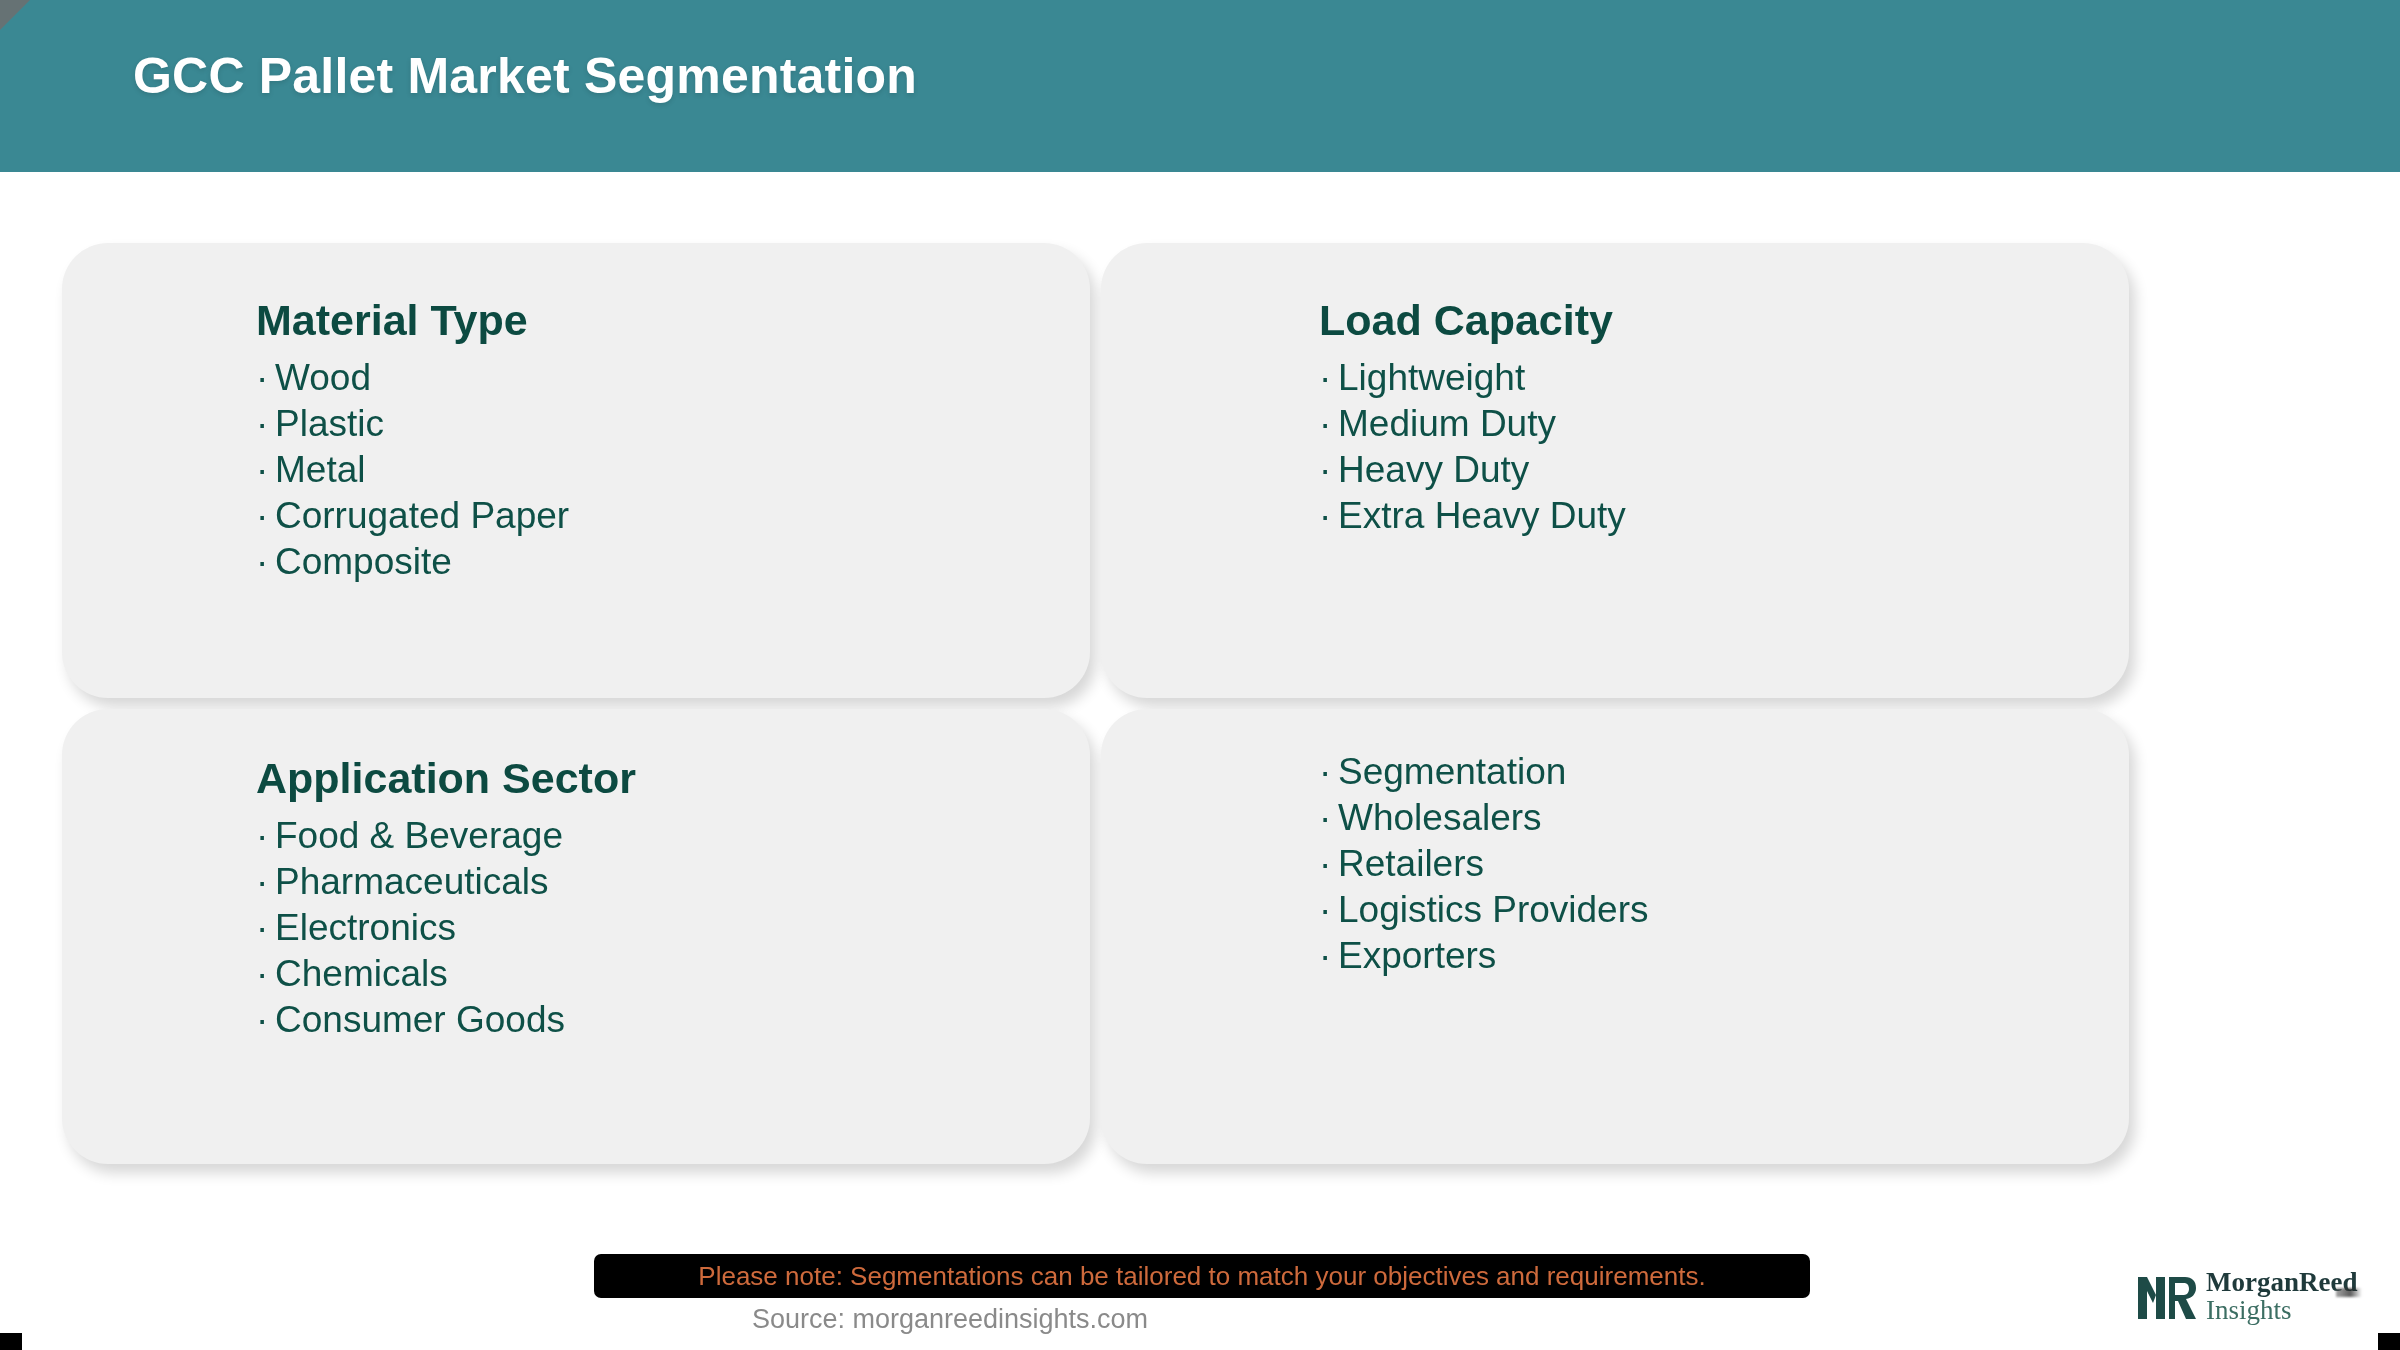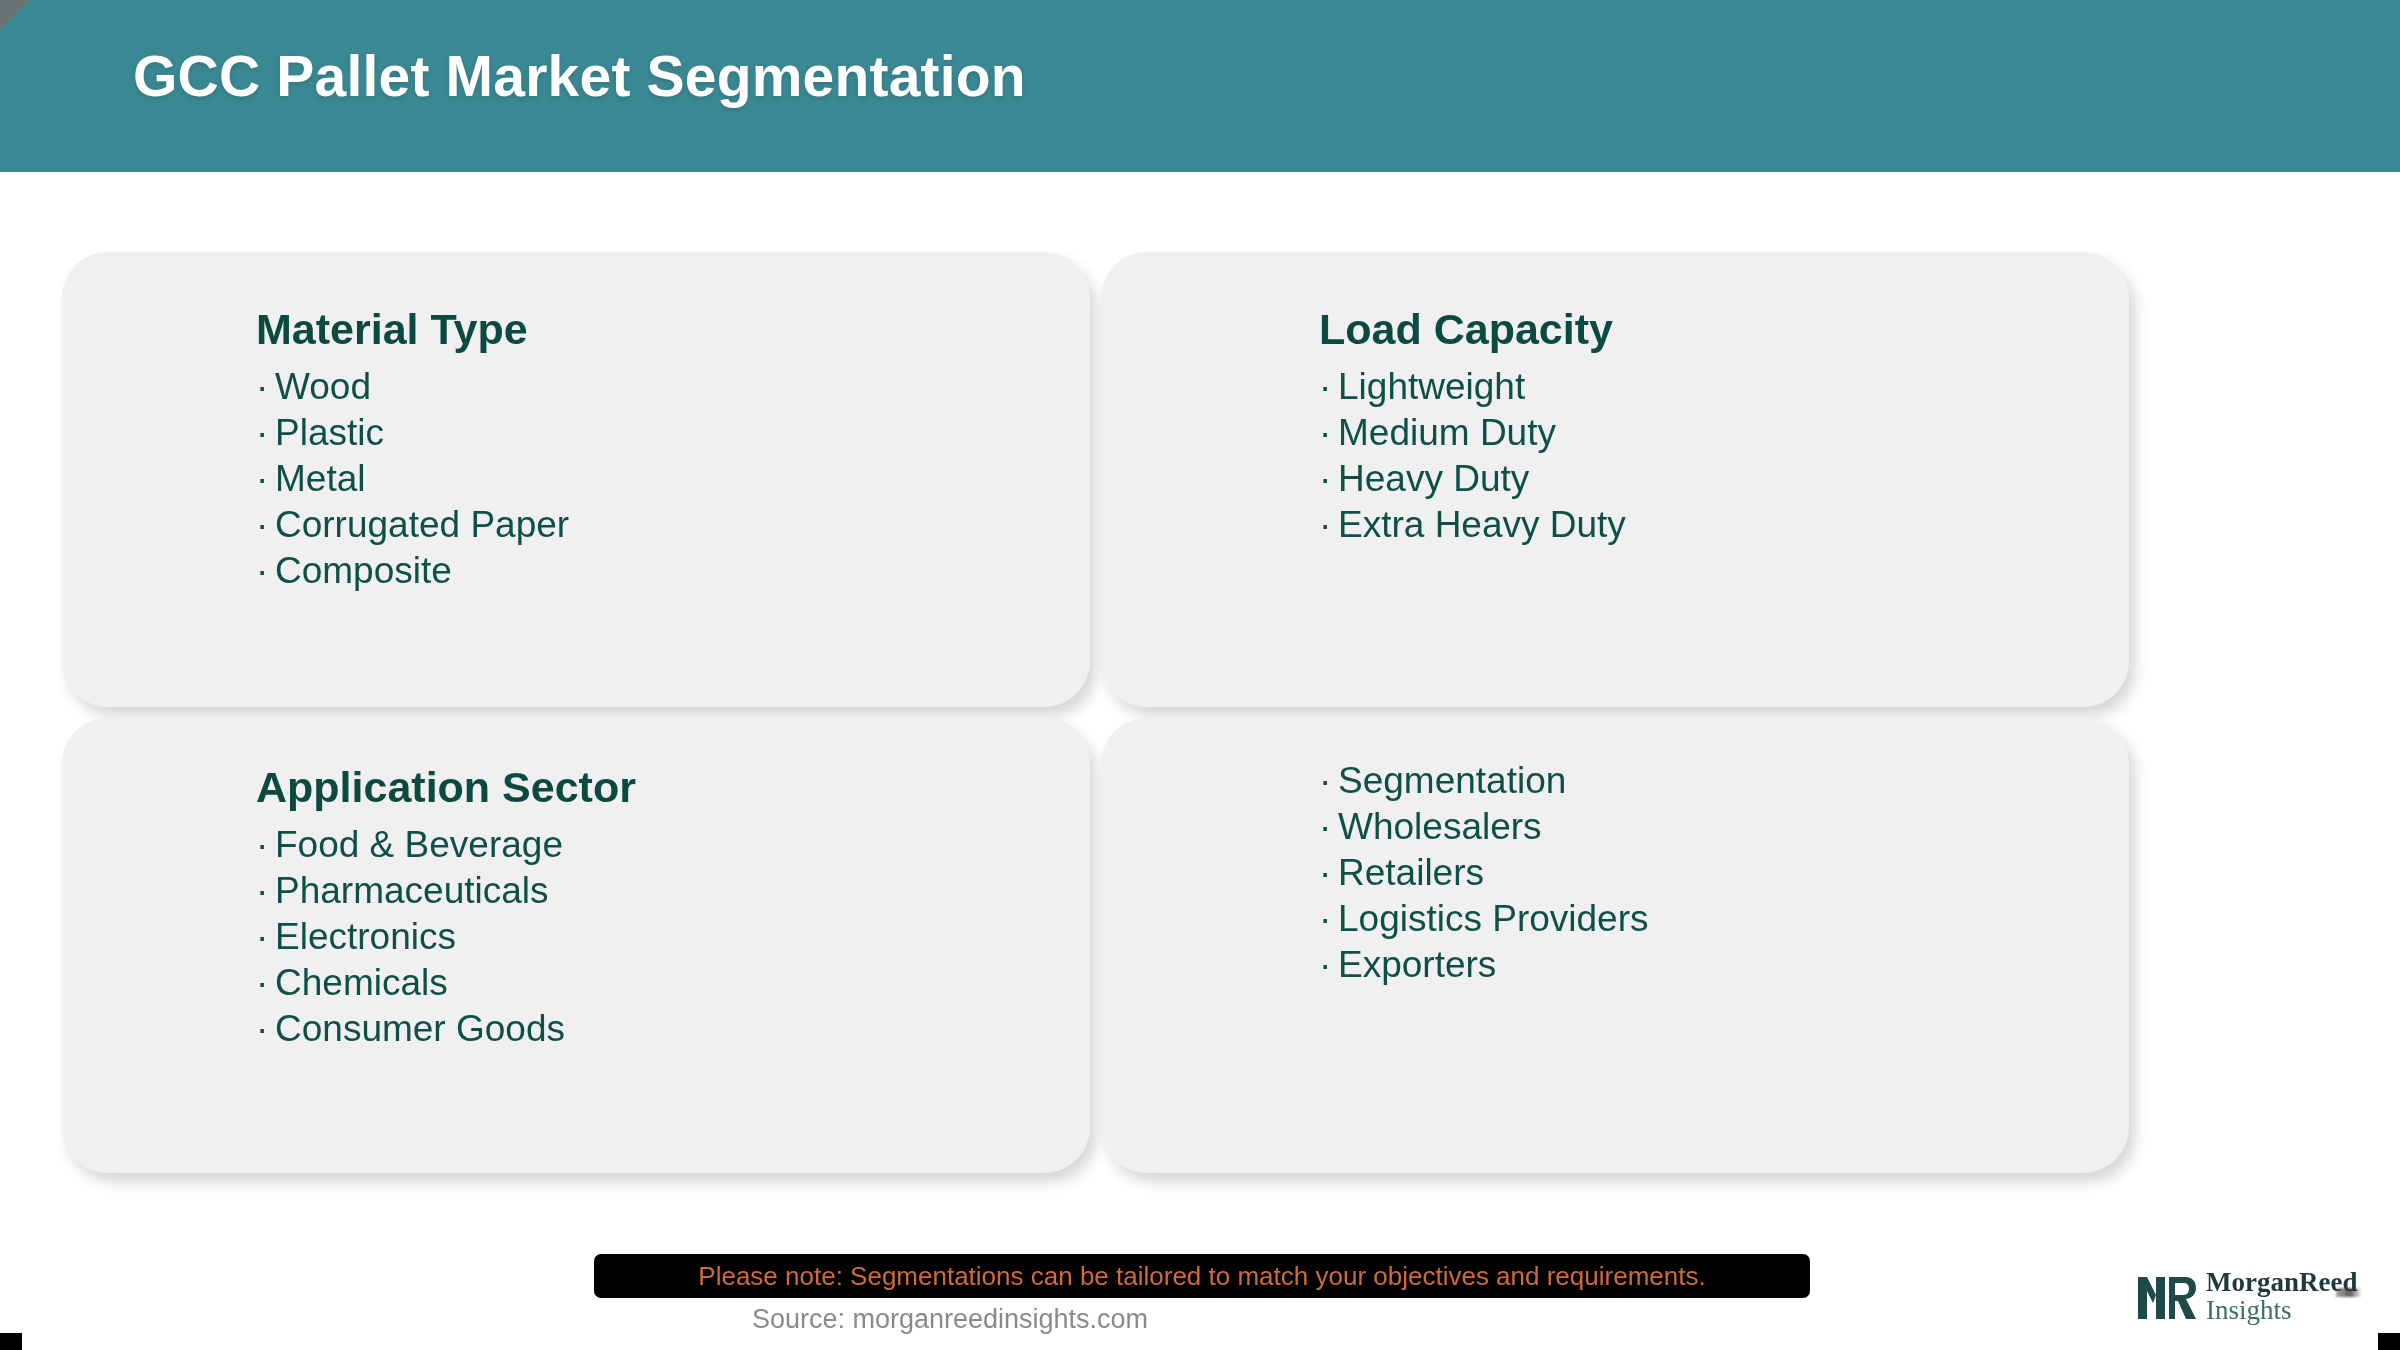--- a/index.html
+++ b/index.html
@@ -31,21 +31,21 @@
     position: absolute;
     left: 0; top: 0;
     width: 2400px;
     height: 172px;
     background: #3A8893;
   }
   #header-title {
     position: absolute;
     left: 133px;
     top: 40px;
-    font-size: 57px;
+    font-size: 50px;
     font-weight: bold;
     color: #ffffff;
     letter-spacing: 0.2px;
     line-height: 72px;
     white-space: nowrap;
     text-shadow: 0 2px 5px rgba(0,0,0,0.13);
   }
   
   #corner-wedge {
     position: absolute;
@@ -53,21 +53,21 @@
     width: 0; height: 0;
     border-top: 30px solid #6E6E6E;
     border-right: 30px solid transparent;
     opacity: 0.85;
   }
 
   
   #cards {
     position: absolute;
     left: 62px;
-    top: 252px;
+    top: 243px;
     width: 2276px;
     height: 960px;
     display: grid;
     grid-template-columns: 1028px 1028px;
     grid-template-rows: 455px 455px;
     column-gap: 126px;
     row-gap: 50px;
     gap: 11px;
   }
   .card {

